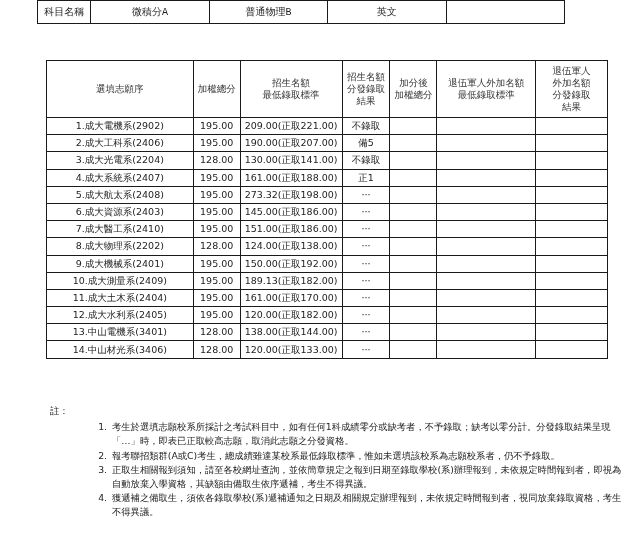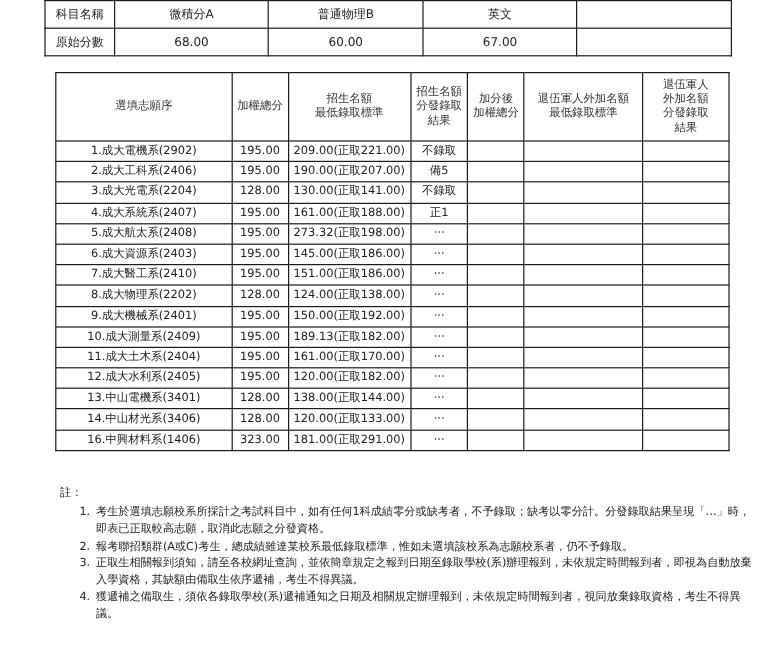--- a/index.html
+++ b/index.html
@@ -1,52 +1,45 @@
 <!DOCTYPE html>
 <html><head>
 <meta charset="utf-8">
 <style>
   html, body { margin: 0; padding: 0; background: #ffffff; }
   body { width: 640px; height: 542px; position: relative; overflow: hidden;
          font-family: "DejaVu Sans", "Liberation Sans", sans-serif; color: #222; }
   table { border-collapse: collapse; position: absolute; }
   td, th { border: 1.5px solid #1a1a1a; padding: 0; text-align: center; font-weight: normal; }
 
-  #scores { left: 37px; top: 0px; width: 573px; font-size: 10px; }
+  #scores { left: 37px; top: 0px; width: 528px; font-size: 10px; font-family: Liberation Mono, monospace; }
   #scores td { height: 22px; }
   #scores td.lbl { width: 44px; }
   #scores td.c { width: 99px; }
 
   #choices { left: 46px; top: 60px; width: 562px; font-size: 9.5px; }
   #choices th { font-size: 9.5px; line-height: 12px; color: #333; }
   #choices thead th { height: 56px; }
   #choices td { height: 16.2px; line-height: 14px; }
 
   #notes { position: absolute; left: 50px; top: 404px; width: 580px; font-size: 9.3px; line-height: 14.2px; color: #222; }
   #notes .title { margin-bottom: 2px; }
   #notes ol { margin: 0; padding-left: 28px; }
-  #notes li { padding-left: 2px; }
+  #notes li { padding-left: 2px; margin-left: 32px; }
 </style>
 </head>
 <body>
 
 <table id="scores">
   <tbody>
       <tr>
     <td class="lbl">科目名稱</td>
     <td class="c">微積分A</td>
     <td class="c">普通物理B</td>
     <td class="c">英文</td>
-    <td class="c"></td>
-  </tr>
-  <tr>
-    <td class="lbl">原始分數</td>
-    <td class="c">68.00</td>
-    <td class="c">60.00</td>
-    <td class="c">67.00</td>
     <td class="c"></td>
   </tr>
 </tbody>
   </table>
 
 <table id="choices">
   <colgroup>
     <col style="width:147px">
       <col style="width:47px">
       <col style="width:102px">
@@ -194,29 +187,20 @@
       </tr>
       <tr>
         <td>14.中山材光系(3406)</td>
         <td>128.00</td>
         <td>120.00(正取133.00)</td>
         <td>···</td>
         <td></td>
         <td></td>
         <td></td>
       </tr>
-      <tr>
-        <td>16.中興材料系(1406)</td>
-        <td>323.00</td>
-        <td>181.00(正取291.00)</td>
-        <td>···</td>
-        <td></td>
-        <td></td>
-        <td></td>
-      </tr>
     </tbody>
 </table>
 
 <div id="notes">
   <div class="title">註：</div>
   <ol id="note-list">
       <li>考生於選填志願校系所採計之考試科目中，如有任何1科成績零分或缺考者，不予錄取；缺考以零分計。分發錄取結果呈現「…」時，即表已正取較高志願，取消此志願之分發資格。</li>
       <li>報考聯招類群(A或C)考生，總成績雖達某校系最低錄取標準，惟如未選填該校系為志願校系者，仍不予錄取。</li>
       <li>正取生相關報到須知，請至各校網址查詢，並依簡章規定之報到日期至錄取學校(系)辦理報到，未依規定時間報到者，即視為自動放棄入學資格，其缺額由備取生依序遞補，考生不得異議。</li>
       <li>獲遞補之備取生，須依各錄取學校(系)遞補通知之日期及相關規定辦理報到，未依規定時間報到者，視同放棄錄取資格，考生不得異議。</li>

